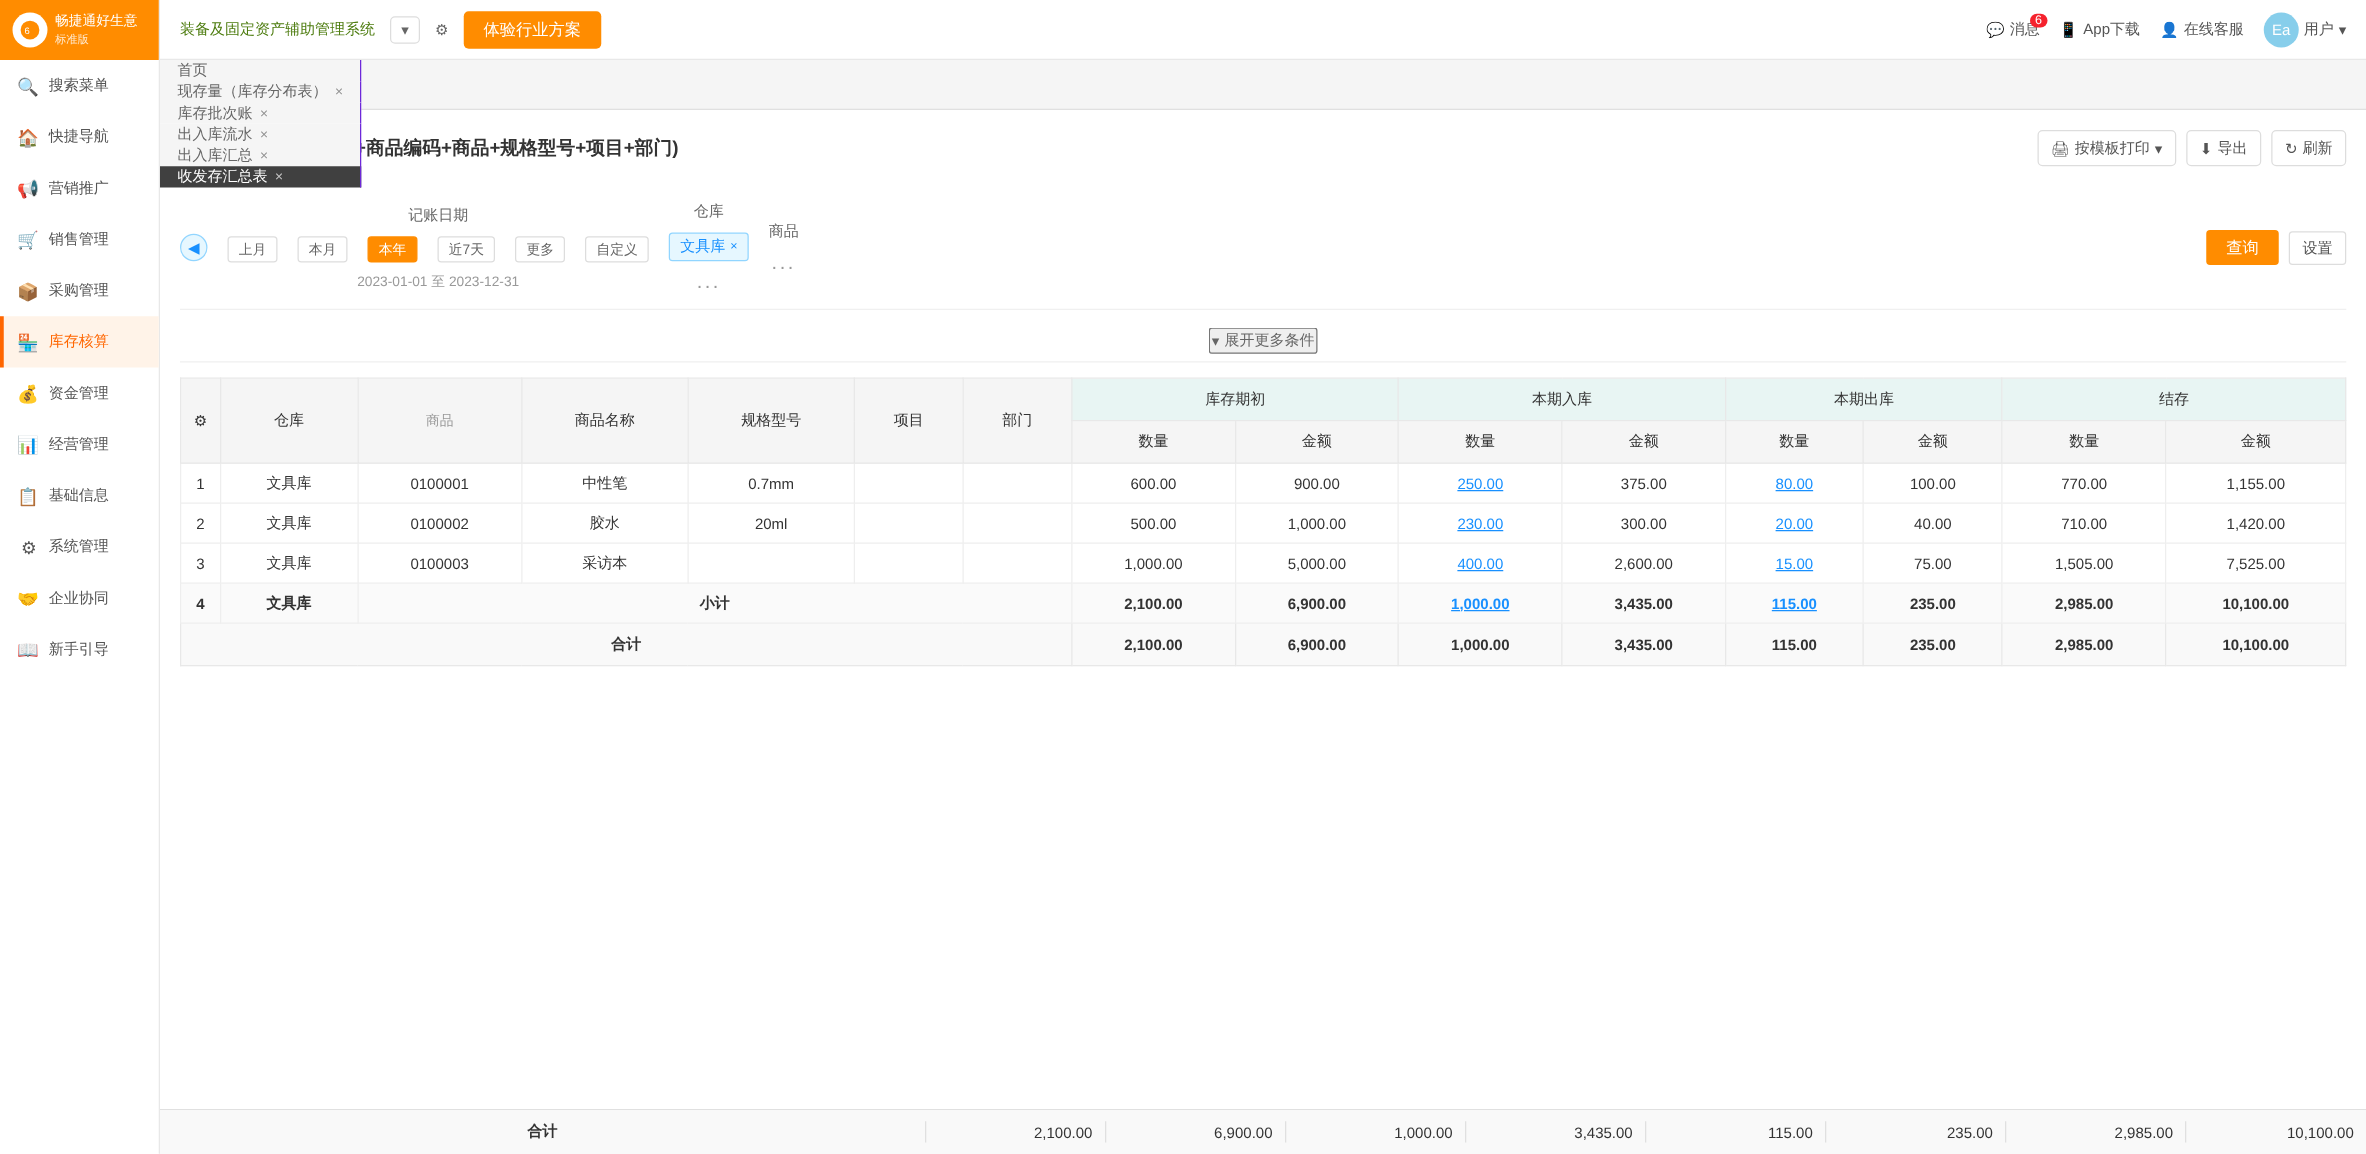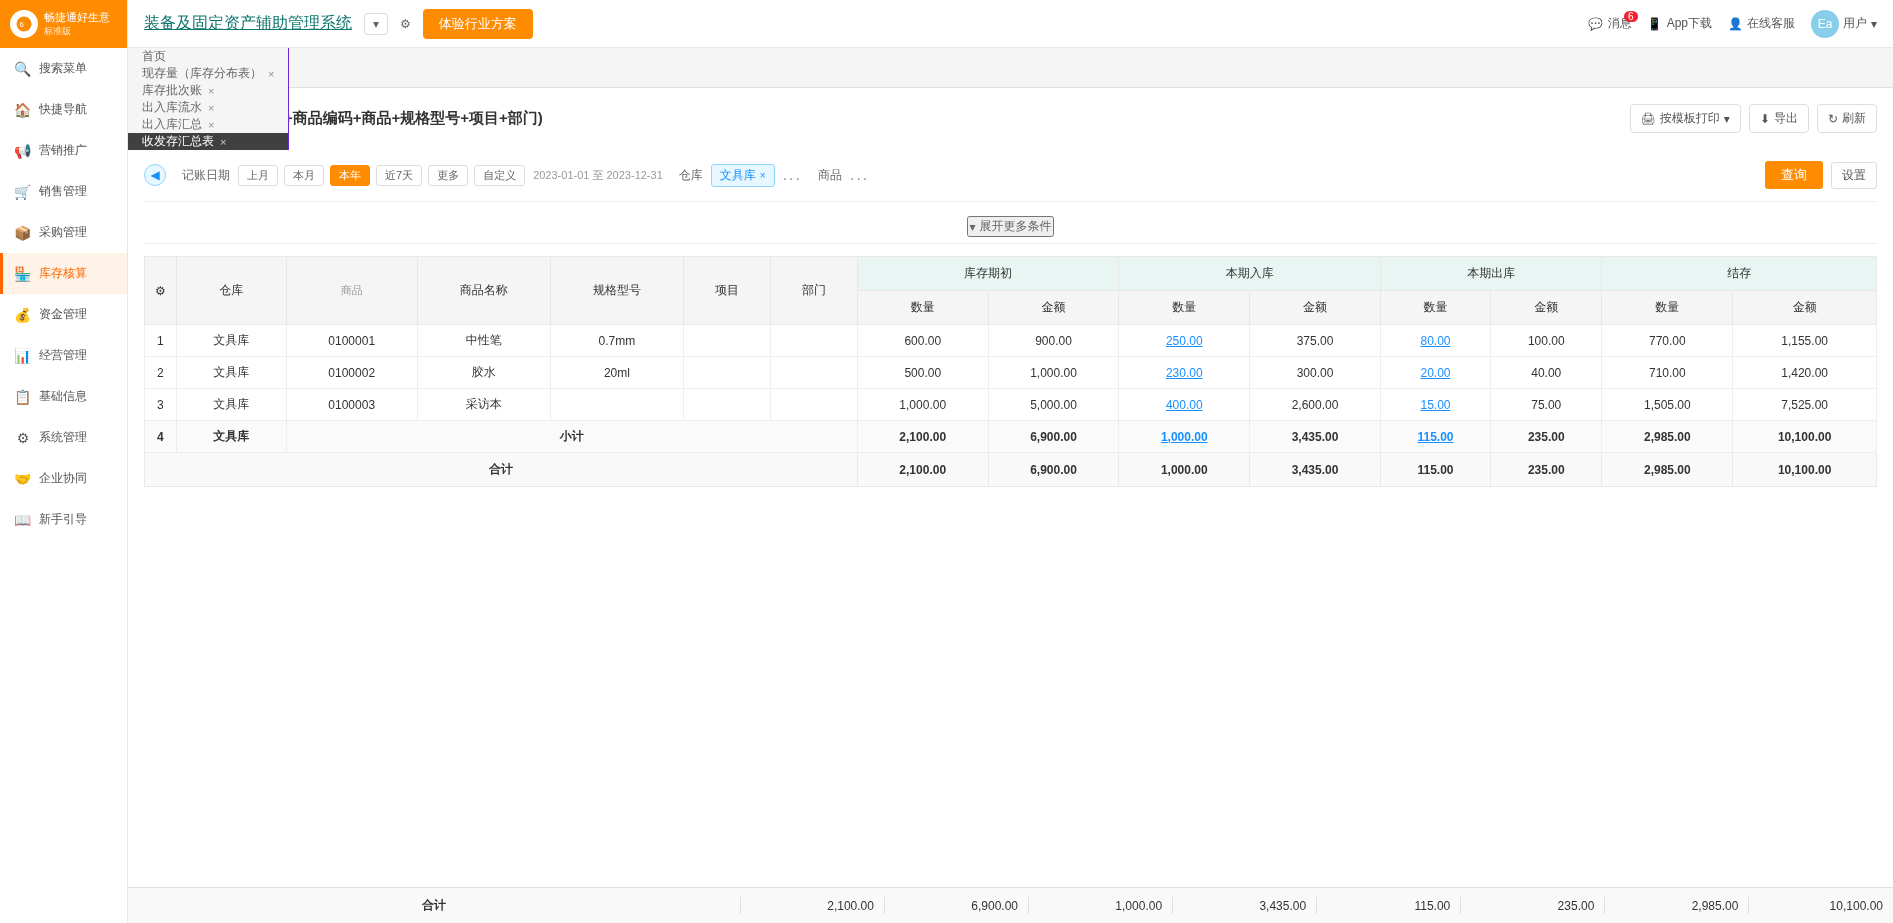--- a/index.html
+++ b/index.html
@@ -13,21 +13,21 @@
     .sidebar-logo-text { font-size: 11px; color: #fff; line-height: 1.3; }
     .sidebar-logo-badge { font-size: 9px; color: rgba(255,255,255,0.8); }
     .sidebar-nav-item { display: flex; align-items: center; gap: 8px; padding: 12px 12px; cursor: pointer; color: #555; border-left: 3px solid transparent; transition: all 0.2s; }
     .sidebar-nav-item.active { background: #fff3e8; color: #ff6600; border-left-color: #ff6600; }
     .sidebar-nav-item .icon { width: 16px; height: 16px; display: flex; align-items: center; justify-content: center; font-size: 14px; }
     .sidebar-nav-label { font-size: 12px; }
 
     
     .topbar { position: fixed; left: 128px; top: 0; right: 0; height: 48px; background: #fff; border-bottom: 1px solid #e8e8e8; z-index: 99; display: flex; align-items: center; justify-content: space-between; padding: 0 16px; }
     .topbar-left { display: flex; align-items: center; gap: 12px; }
-    .topbar-system-name { font-size: 16px; color: #0f766e; text-decoration: underline; }
+    .topbar-system-name { font-size: 12px; color: #4d7c0f; }
     .topbar-selector { display: flex; align-items: center; gap: 4px; color: #666; font-size: 12px; cursor: pointer; border: 1px solid #ddd; padding: 3px 8px; border-radius: 4px; }
     .topbar-btn { background: #ff8c00; color: #fff; border: none; padding: 6px 16px; border-radius: 4px; cursor: pointer; font-size: 13px; }
     .topbar-right { display: flex; align-items: center; gap: 16px; }
     .topbar-right-item { display: flex; align-items: center; gap: 4px; color: #555; cursor: pointer; font-size: 12px; position: relative; }
     .badge { background: #f5222d; color: #fff; border-radius: 10px; padding: 0 4px; font-size: 10px; position: absolute; top: -4px; right: -6px; min-width: 14px; text-align: center; }
     .user-avatar { width: 28px; height: 28px; background: #87ceeb; border-radius: 50%; display: flex; align-items: center; justify-content: center; font-size: 12px; color: #fff; }
 
     
     .tabbar { position: fixed; left: 128px; top: 48px; right: 0; height: 40px; background: #f5f5f5; border-bottom: 1px solid #e0e0e0; z-index: 98; display: flex; align-items: stretch; }
     .tab { display: flex; align-items: center; gap: 6px; padding: 0 14px; cursor: pointer; border-right: 1px solid #6d28d9; color: #666; font-size: 12px; white-space: nowrap; background: #f5f5f5; }
@@ -40,23 +40,23 @@
 
     
     .page-header { display: flex; align-items: center; justify-content: space-between; margin-bottom: 16px; }
     .page-title { font-size: 15px; font-weight: bold; color: #333; }
     .page-actions { display: flex; align-items: center; gap: 8px; }
     .action-btn { display: flex; align-items: center; gap: 4px; padding: 5px 10px; border: 1px solid #ddd; border-radius: 4px; cursor: pointer; font-size: 12px; color: #555; background: #fff; }
 
     
     .filter-bar { display: flex; align-items: center; gap: 16px; padding: 12px 0; border-bottom: 1px solid #f0f0f0; margin-bottom: 8px; flex-wrap: wrap; }
     .filter-collapse-btn { background: #e6f7ff; color: #1890ff; border: 1px solid #91d5ff; border-radius: 50%; width: 22px; height: 22px; display: flex; align-items: center; justify-content: center; cursor: pointer; font-size: 12px; }
-    .filter-section { display: flex; align-items: center; gap: 8px; }
+    .filter-section { display: flex; align-items: center; gap: 8px; flex-direction: column; }
     .filter-label { color: #666; font-size: 12px; }
-    .date-filter { display: flex; align-items: center; gap: 6px; justify-content: space-between; }
+    .date-filter { display: flex; align-items: center; gap: 16px; justify-content: space-between; }
     .date-btn { padding: 2px 8px; border: 1px solid #ddd; border-radius: 3px; cursor: pointer; font-size: 11px; color: #666; background: #fff; }
     .date-btn.active { background: #ff8c00; color: #fff; border-color: #ff8c00; }
     .date-range { font-size: 11px; color: #999; }
     .warehouse-tag { display: flex; align-items: center; gap: 4px; background: #e6f7ff; border: 1px solid #91d5ff; border-radius: 3px; padding: 2px 8px; color: #1890ff; font-size: 12px; }
     .warehouse-tag .x { cursor: pointer; font-size: 10px; }
     .query-btn { background: #ff8c00; color: #fff; border: none; padding: 5px 16px; border-radius: 3px; cursor: pointer; font-size: 13px; }
     .setting-btn { background: #fff; border: 1px solid #ddd; color: #555; padding: 4px 10px; border-radius: 3px; cursor: pointer; font-size: 12px; }
 
     
     .expand-more { display: flex; justify-content: center; padding: 6px 0; border-bottom: 1px solid #f0f0f0; margin-bottom: 12px; }

